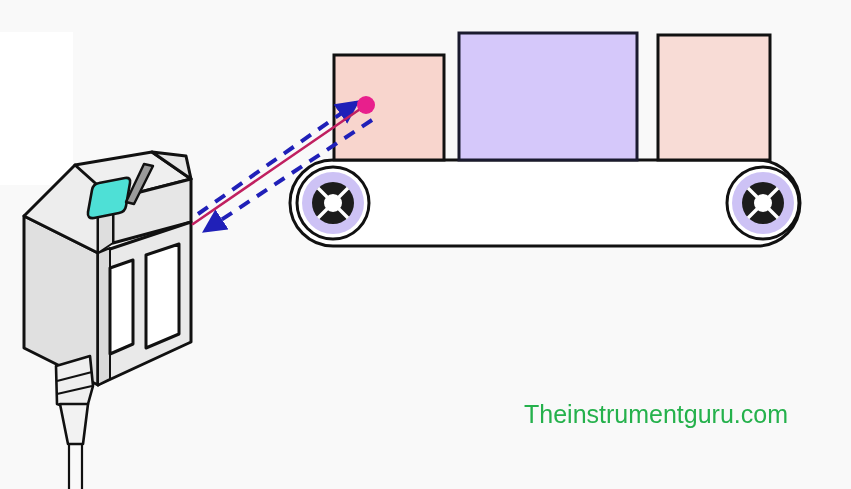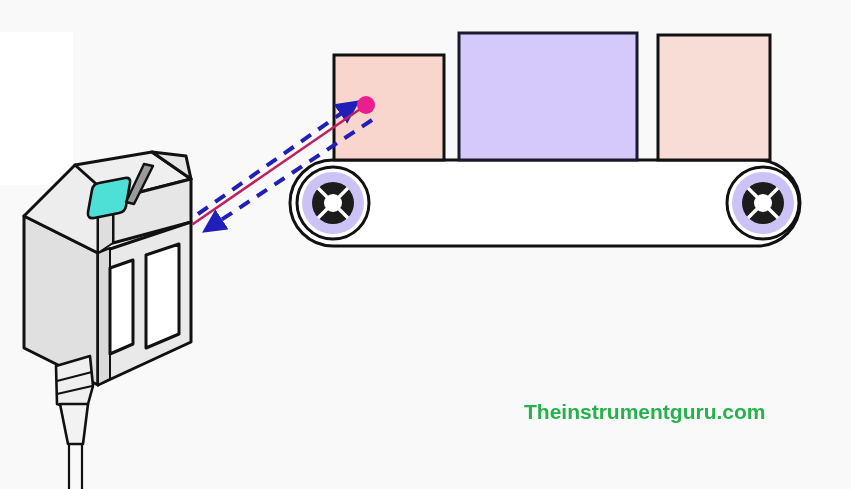--- a/index.html
+++ b/index.html
@@ -24,22 +24,22 @@
     top: 0;
     width: 851px;
     height: 489px;
     display: block;
   }
   #watermark {
     position: absolute;
     left: 524px;
     top: 400px;
     font-family: "Liberation Sans", sans-serif;
-    font-size: 21px;
-    font-weight: 700;
+    font-size: 25px;
+    font-weight: 400;
     letter-spacing: 0px;
     color: #25b14c;
     white-space: nowrap;
     user-select: none;
   }
 </style>
 </head>
 <body>
 
 <div id="scene">

